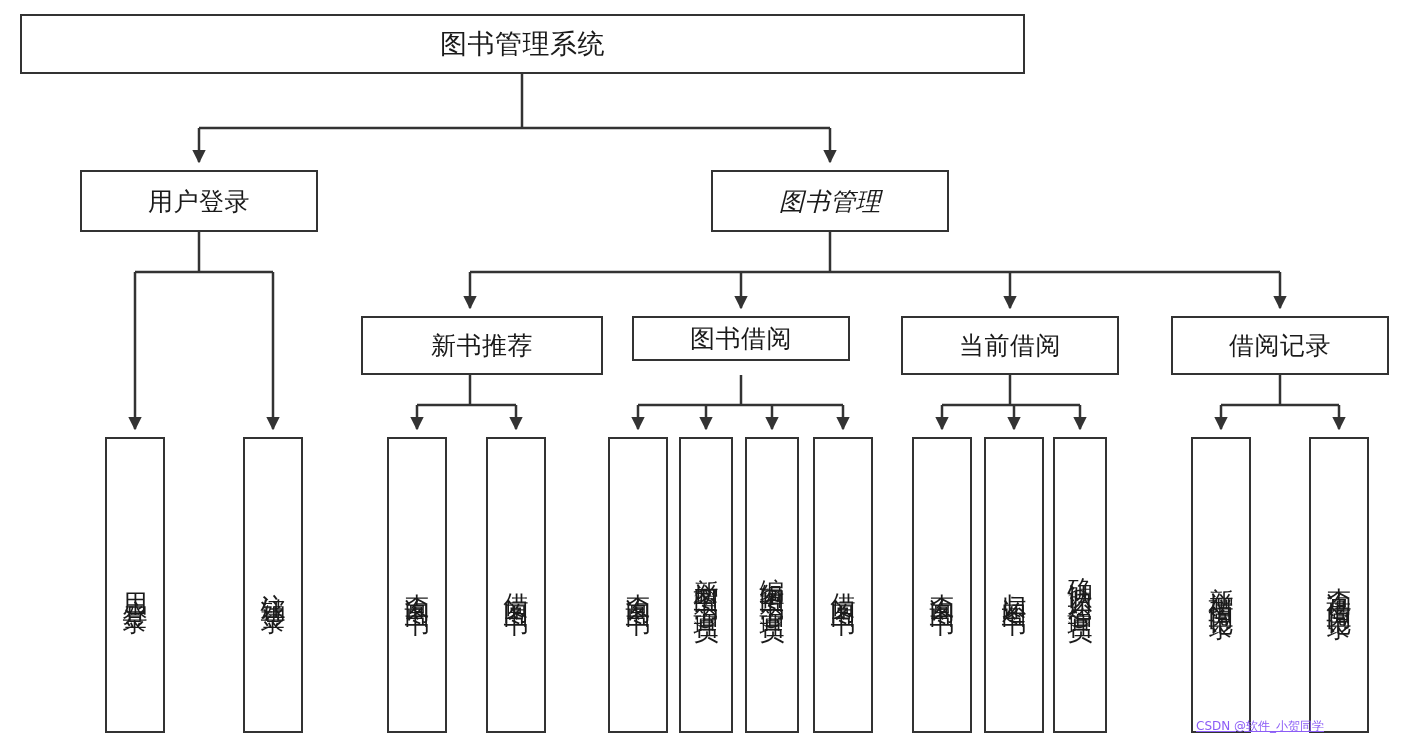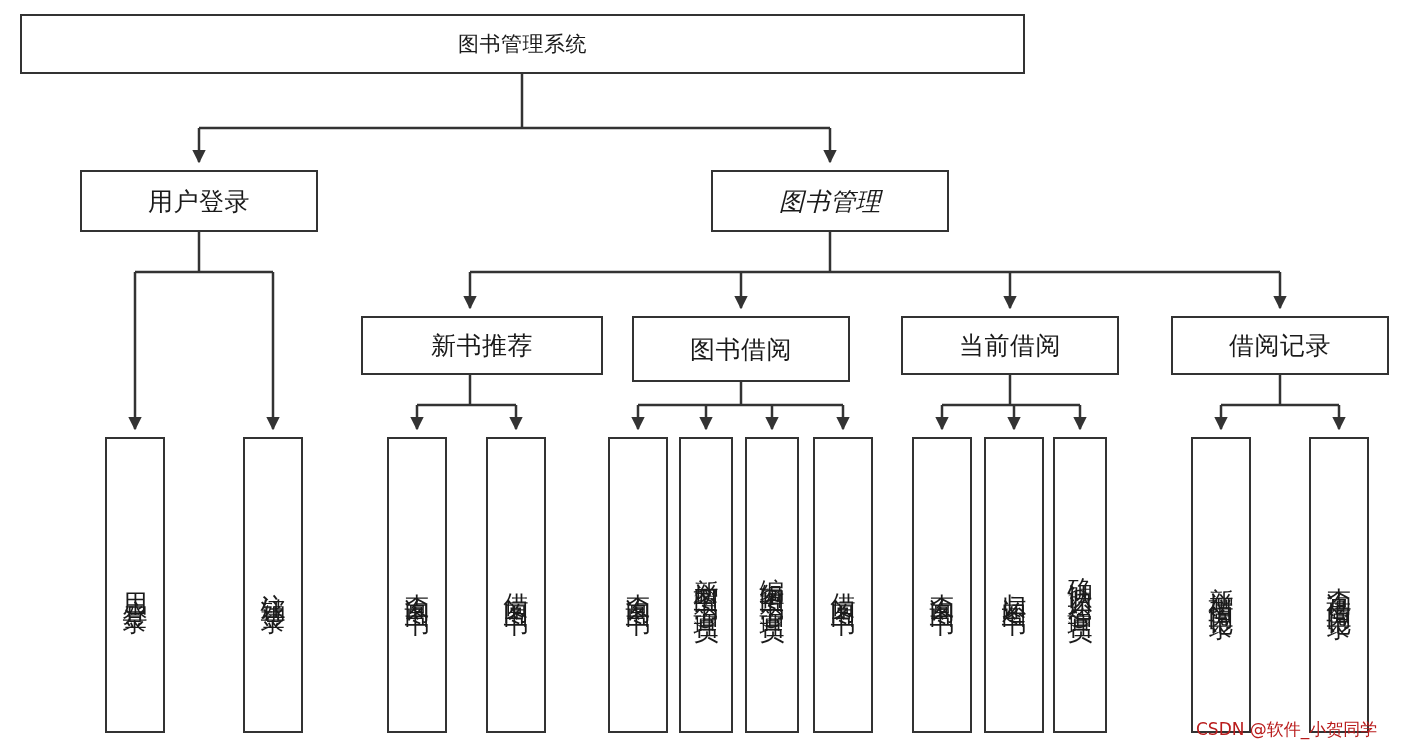--- a/index.html
+++ b/index.html
@@ -40,40 +40,41 @@
     display: block;
     text-align: center;
     line-height: 1.16;
     white-space: nowrap;
   }
   .node.horizontal .label {
     font-size: 25px;
     letter-spacing: 0.5px;
   }
   .node.root .label {
-    font-size: 21px;
+    font-size: 27px;
   }
   .node.vertical {
     align-items: center;
     justify-content: center;
   }
   .node.vertical .label {
     writing-mode: vertical-rl;
     text-orientation: upright;
     font-size: 25px;
     letter-spacing: 6px;
     line-height: 1;
   }
   .watermark {
     position: absolute;
-    font-size: 17px;
-    color: #b91c1c;
+    font-size: 12px;
+    color: #8b5cf6;
     white-space: nowrap;
     z-index: 3;
     font-family: "DejaVu Sans", "Liberation Sans", sans-serif;
+    text-decoration: underline;
   }
 </style>
 </head>
 <body>
 
 <div id="canvas">
 
   <svg class="connectors" viewBox="0 0 1405 747">
     <defs>
       <marker id="arrow" viewBox="0 0 10 10" refX="9" refY="5" markerWidth="5.5" markerHeight="5.5" orient="auto-start-reverse">
@@ -131,21 +132,21 @@
   <div class="node horizontal" style="left:80px; top:170px; width:238px; height:62px;">
     <span class="label">用户登录</span>
   </div>
   <div class="node horizontal" style="left:711px; top:170px; width:238px; height:62px;font-style:italic;">
     <span class="label">图书管理</span>
   </div>
 
   <div class="node horizontal" style="left:361px; top:316px; width:242px; height:59px;">
     <span class="label">新书推荐</span>
   </div>
-  <div class="node horizontal" style="left:632px; top:316px; width:218px; height:66px;">
+  <div class="node horizontal" style="left:632px; top:316px; width:218px; height:45px;">
     <span class="label">图书借阅</span>
   </div>
   <div class="node horizontal" style="left:1171px; top:316px; width:218px; height:59px;">
     <span class="label">借阅记录</span>
   </div>
   <div class="node horizontal" style="left:901px; top:316px; width:218px; height:59px;">
     <span class="label">当前借阅</span>
   </div>
 
   <div class="node vertical" style="left:105px; top:437px; width:60px; height:296px;">

